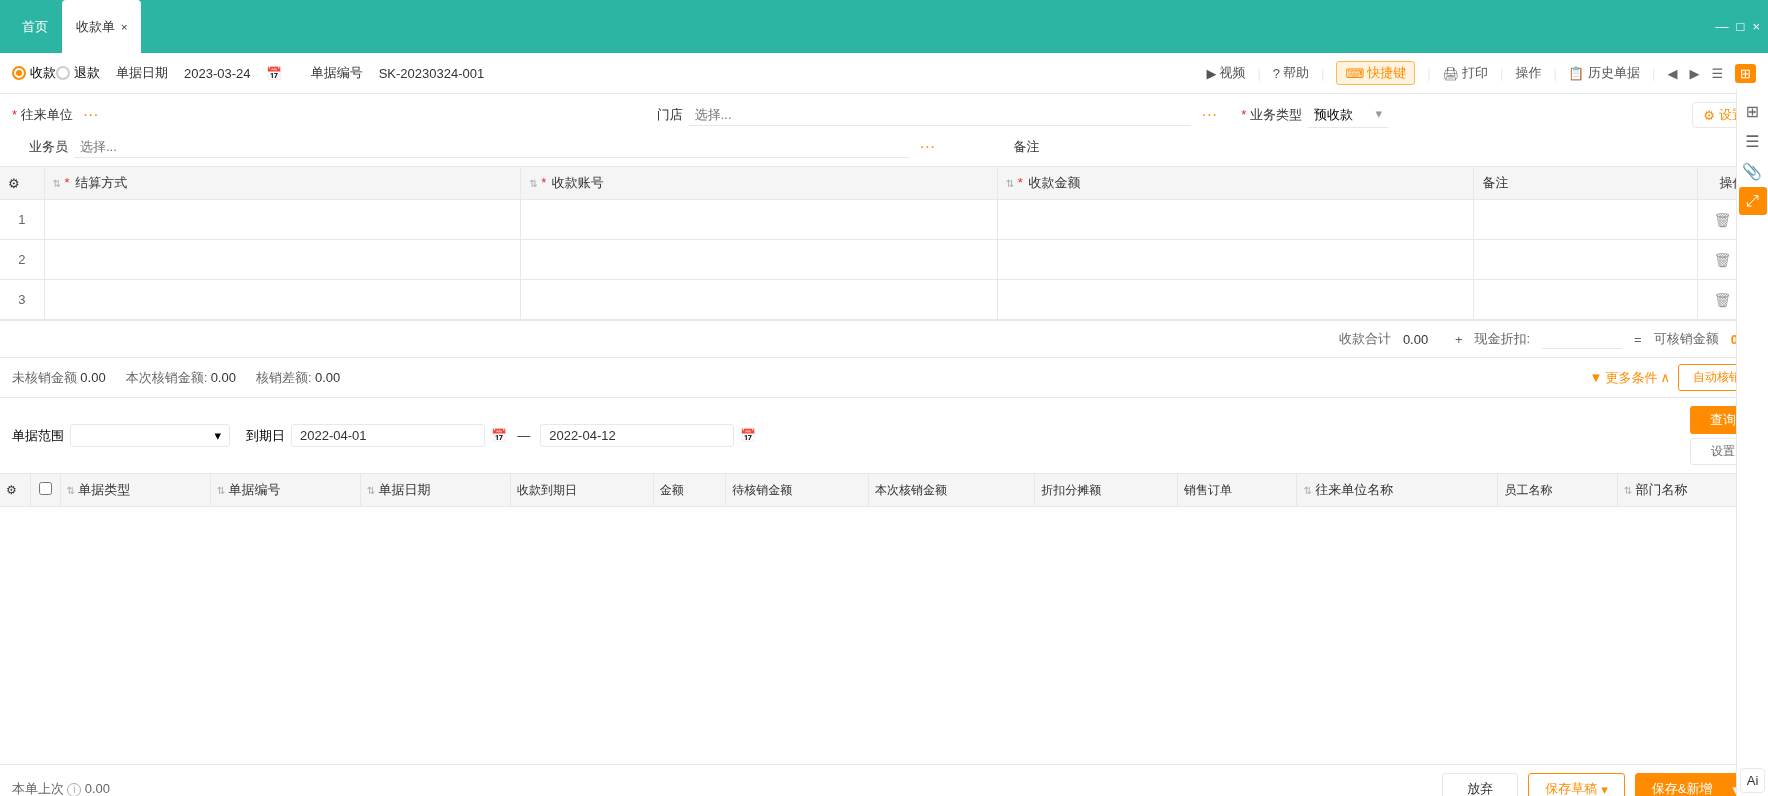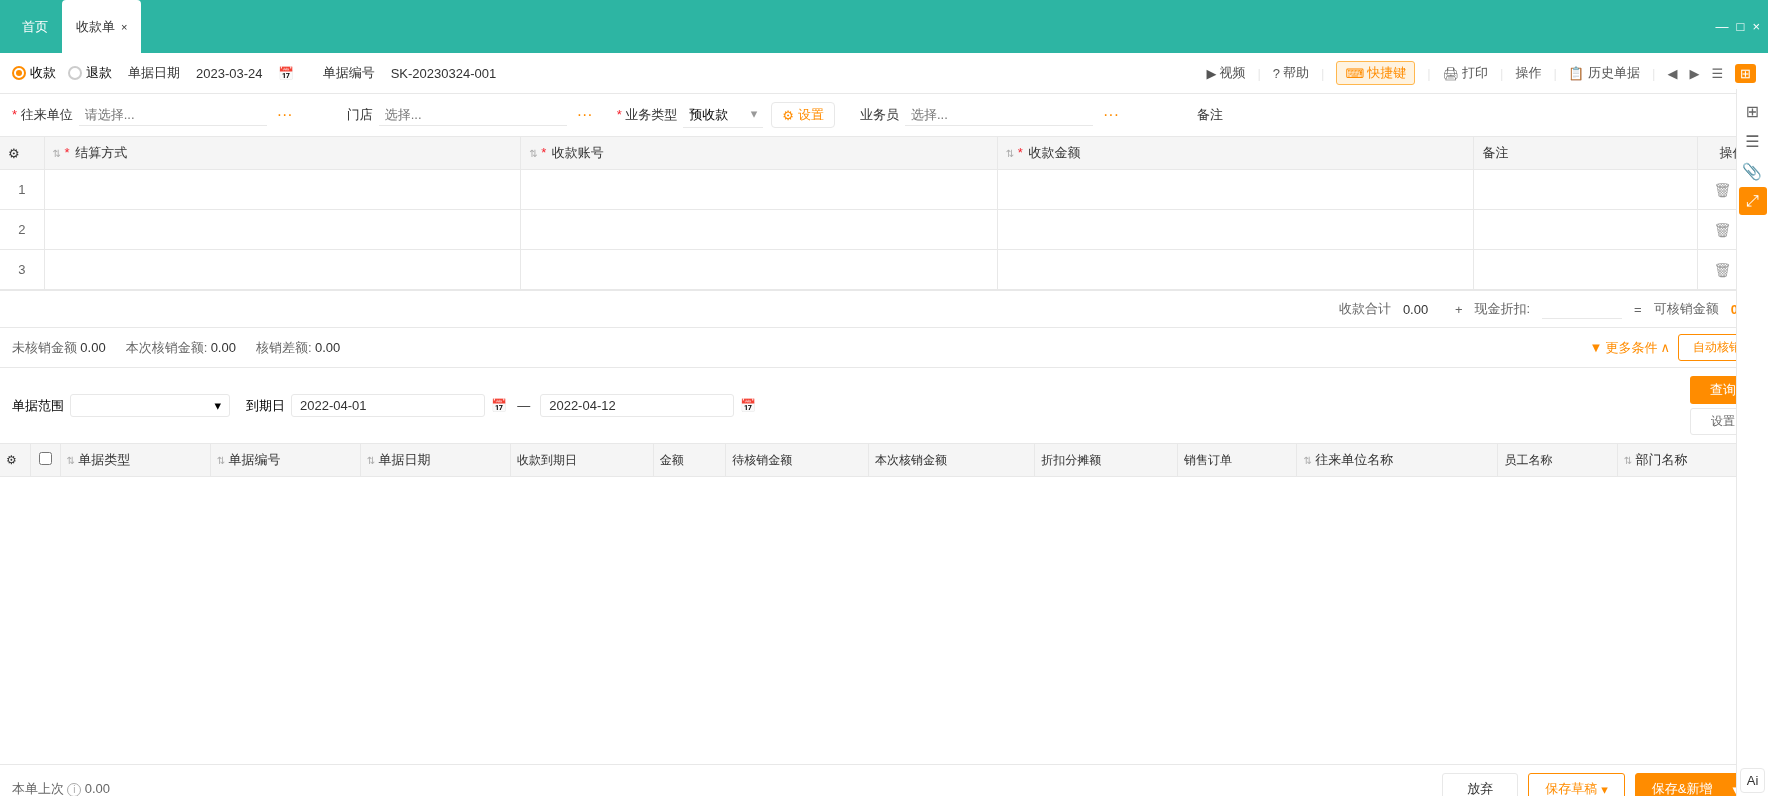--- a/index.html
+++ b/index.html
@@ -58,21 +58,20 @@
     
     .toolbar-row {
       display: flex;
       align-items: center;
       padding: 8px 12px;
       border-bottom: 1px solid #e8e8e8;
       gap: 16px;
     }
     .radio-group {
       display: flex;
-      gap: 12px;
       align-items: center;
     }
     .radio-item {
       display: flex;
       align-items: center;
       gap: 4px;
       cursor: pointer;
     }
     .radio-circle {
       width: 14px; height: 14px;
@@ -111,20 +110,21 @@
       color: #ff8c00;
       cursor: pointer;
       font-size: 12px;
     }
 
     
     .form-section {
       padding: 8px 12px;
       border-bottom: 1px solid #e8e8e8;
       display: flex;
+      flex-direction: column;
       gap: 8px;
     }
     .form-row {
       display: flex;
       align-items: center;
       gap: 0;
     }
     .form-field {
       display: flex;
       align-items: center;
@@ -520,21 +520,20 @@
       <span style="cursor:pointer; color:#666;">▶</span>
       <span style="cursor:pointer; color:#666;">☰</span>
       <span style="background:#ff8c00;color:#fff;padding:2px 5px;border-radius:3px;cursor:pointer;">⊞</span>
     </div>
   </div>
 
   <div class="form-section">
     <div class="form-row">
       <div class="form-field" style="flex:2;">
         <span class="form-field-label required">往来单位</span>
-        <input class="form-input" type="text" placeholder="请选择..." style="">
         <span class="more-btn">···</span>
       </div>
       <div style="width:24px;"></div>
       <div class="form-field" style="flex:2;">
         <span class="form-field-label">门店</span>
         <input class="form-input" type="text" placeholder="选择..." style="">
         <span class="more-btn">···</span>
       </div>
       <div style="width:24px;"></div>
       <div class="form-field" style="flex:1.5;">

